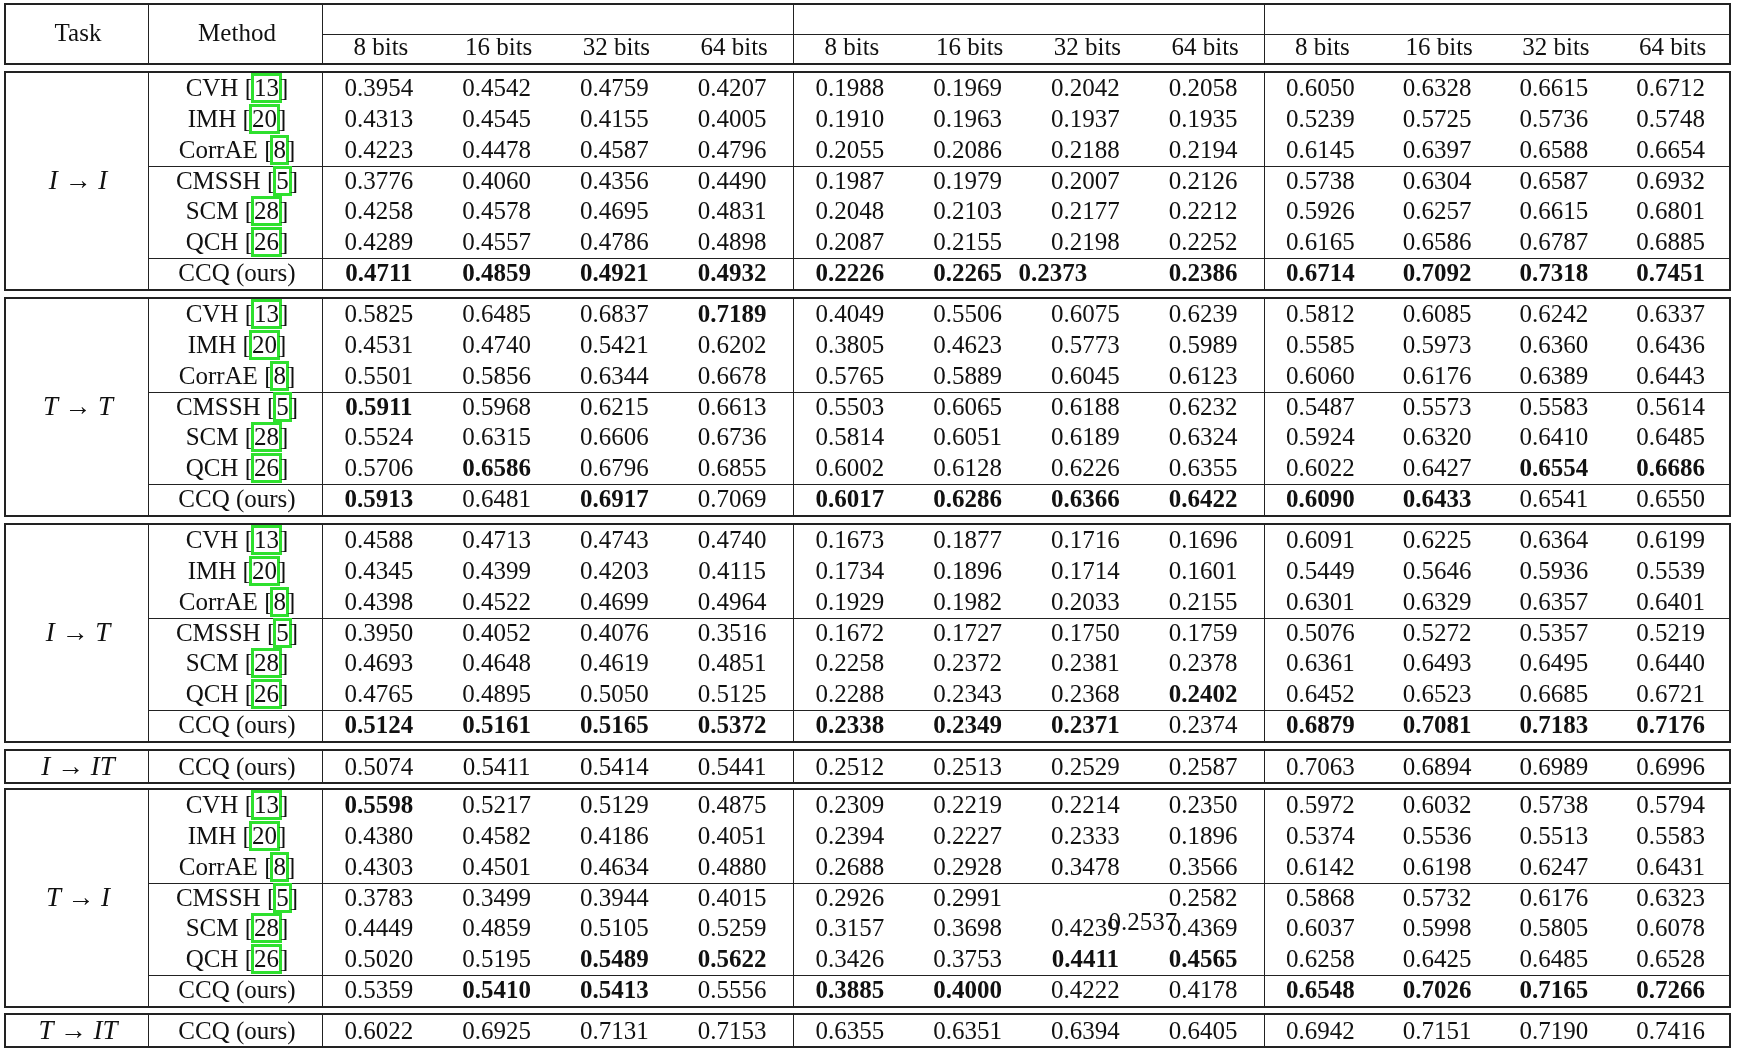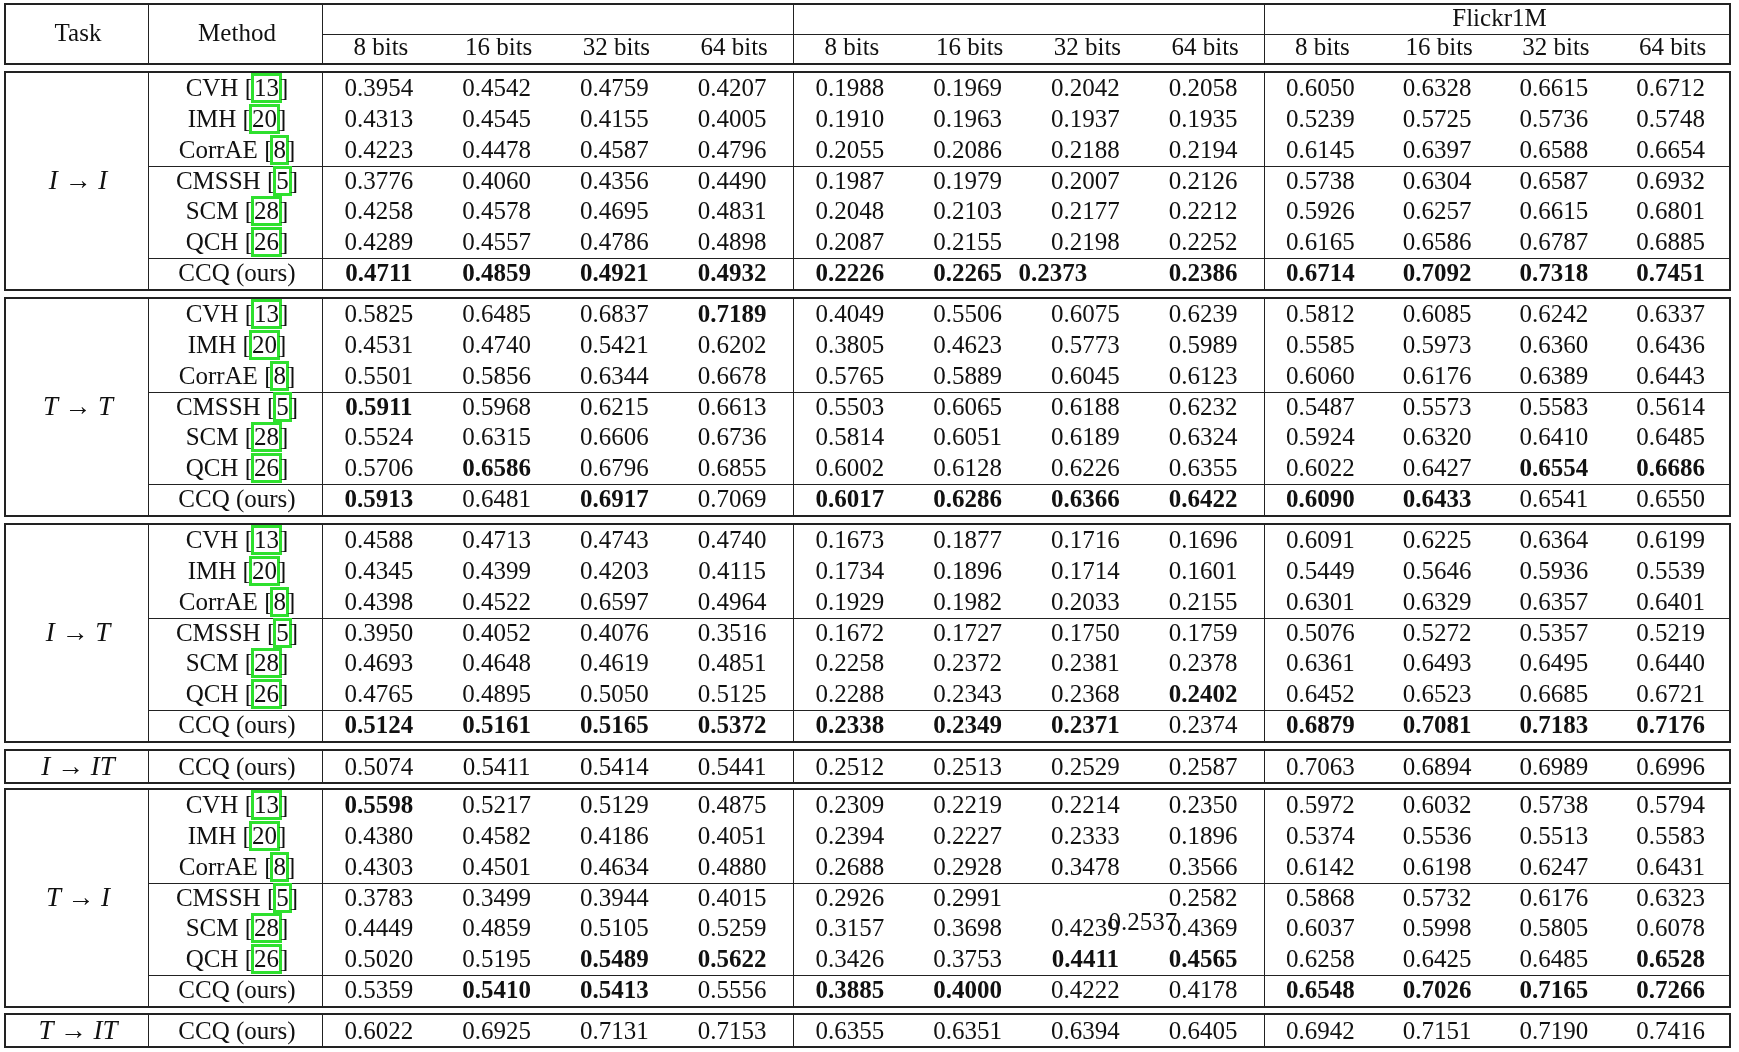--- a/index.html
+++ b/index.html
@@ -21,21 +21,20 @@
 
 <div id="root">
     <div class="block" style="top: 3px; height: 62px;">
       <div class="vline" style="left: 142px;"></div>
       <div class="vline" style="left: 316px;"></div>
       <div class="vline" style="left: 787px;"></div>
       <div class="vline" style="left: 1258px;"></div>
       <div class="hline" style="top: 29px; left: 316px; right: 0px;"></div>
       <div class="hdr-text" style="left: 0px; width: 144px; top: 14px;">Task</div>
       <div class="hdr-text" style="left: 144px; width: 174px; top: 14px;">Method</div>
-      <div class="hdr-text" style="left: 1260px; width: 467px; top: -1px;">Flickr1M</div>
       <div class="hdr-text" style="left: 316px; width: 117.75px; top: 28px;">8 bits</div>
       <div class="hdr-text" style="left: 433.75px; width: 117.75px; top: 28px;">16 bits</div>
       <div class="hdr-text" style="left: 551.5px; width: 117.75px; top: 28px;">32 bits</div>
       <div class="hdr-text" style="left: 669.25px; width: 117.75px; top: 28px;">64 bits</div>
       <div class="hdr-text" style="left: 787px; width: 117.75px; top: 28px;">8 bits</div>
       <div class="hdr-text" style="left: 904.75px; width: 117.75px; top: 28px;">16 bits</div>
       <div class="hdr-text" style="left: 1022.5px; width: 117.75px; top: 28px;">32 bits</div>
       <div class="hdr-text" style="left: 1140.25px; width: 117.75px; top: 28px;">64 bits</div>
       <div class="hdr-text" style="left: 1258px; width: 116.75px; top: 28px;">8 bits</div>
       <div class="hdr-text" style="left: 1374.75px; width: 116.75px; top: 28px;">16 bits</div>
@@ -305,21 +304,21 @@
         <div class="cell" style="left: 1138.25px; width: 117.75px;">0.1601</div>
         <div class="cell" style="left: 1256px; width: 116.75px;">0.5449</div>
         <div class="cell" style="left: 1372.75px; width: 116.75px;">0.5646</div>
         <div class="cell" style="left: 1489.5px; width: 116.75px;">0.5936</div>
         <div class="cell" style="left: 1606.25px; width: 116.75px;">0.5539</div>
       </div>
       <div class="row" style="top: 60.7143px;">
         <div class="cell" style="left: 144px; width: 174px;"><span>CorrAE</span><span> [</span><span class="cite">8</span><span>]</span></div>
         <div class="cell" style="left: 314px; width: 117.75px;">0.4398</div>
         <div class="cell" style="left: 431.75px; width: 117.75px;">0.4522</div>
-        <div class="cell" style="left: 549.5px; width: 117.75px;">0.6597</div>
+        <div class="cell" style="left: 549.5px; width: 117.75px;">0.4699</div>
         <div class="cell" style="left: 667.25px; width: 117.75px;">0.4964</div>
         <div class="cell" style="left: 785px; width: 117.75px;">0.1929</div>
         <div class="cell" style="left: 902.75px; width: 117.75px;">0.1982</div>
         <div class="cell" style="left: 1020.5px; width: 117.75px;">0.2033</div>
         <div class="cell" style="left: 1138.25px; width: 117.75px;">0.2155</div>
         <div class="cell" style="left: 1256px; width: 116.75px;">0.6301</div>
         <div class="cell" style="left: 1372.75px; width: 116.75px;">0.6329</div>
         <div class="cell" style="left: 1489.5px; width: 116.75px;">0.6357</div>
         <div class="cell" style="left: 1606.25px; width: 116.75px;">0.6401</div>
       </div>
@@ -495,21 +494,21 @@
         <div class="cell" style="left: 431.75px; width: 117.75px;">0.5195</div>
         <div class="cell bold" style="left: 549.5px; width: 117.75px;">0.5489</div>
         <div class="cell bold" style="left: 667.25px; width: 117.75px;">0.5622</div>
         <div class="cell" style="left: 785px; width: 117.75px;">0.3426</div>
         <div class="cell" style="left: 902.75px; width: 117.75px;">0.3753</div>
         <div class="cell bold" style="left: 1020.5px; width: 117.75px;">0.4411</div>
         <div class="cell bold" style="left: 1138.25px; width: 117.75px;">0.4565</div>
         <div class="cell" style="left: 1256px; width: 116.75px;">0.6258</div>
         <div class="cell" style="left: 1372.75px; width: 116.75px;">0.6425</div>
         <div class="cell" style="left: 1489.5px; width: 116.75px;">0.6485</div>
-        <div class="cell" style="left: 1606.25px; width: 116.75px; font-weight: bold;">0.6528</div>
+        <div class="cell" style="left: 1606.25px; width: 116.75px;">0.6528</div>
       </div>
       <div class="row" style="top: 184.143px;">
         <div class="cell" style="left: 144px; width: 174px;"><span>CCQ (ours)</span></div>
         <div class="cell" style="left: 314px; width: 117.75px;">0.5359</div>
         <div class="cell bold" style="left: 431.75px; width: 117.75px;">0.5410</div>
         <div class="cell bold" style="left: 549.5px; width: 117.75px;">0.5413</div>
         <div class="cell" style="left: 667.25px; width: 117.75px;">0.5556</div>
         <div class="cell bold" style="left: 785px; width: 117.75px;">0.3885</div>
         <div class="cell bold" style="left: 902.75px; width: 117.75px;">0.4000</div>
         <div class="cell" style="left: 1020.5px; width: 117.75px;">0.4222</div>

